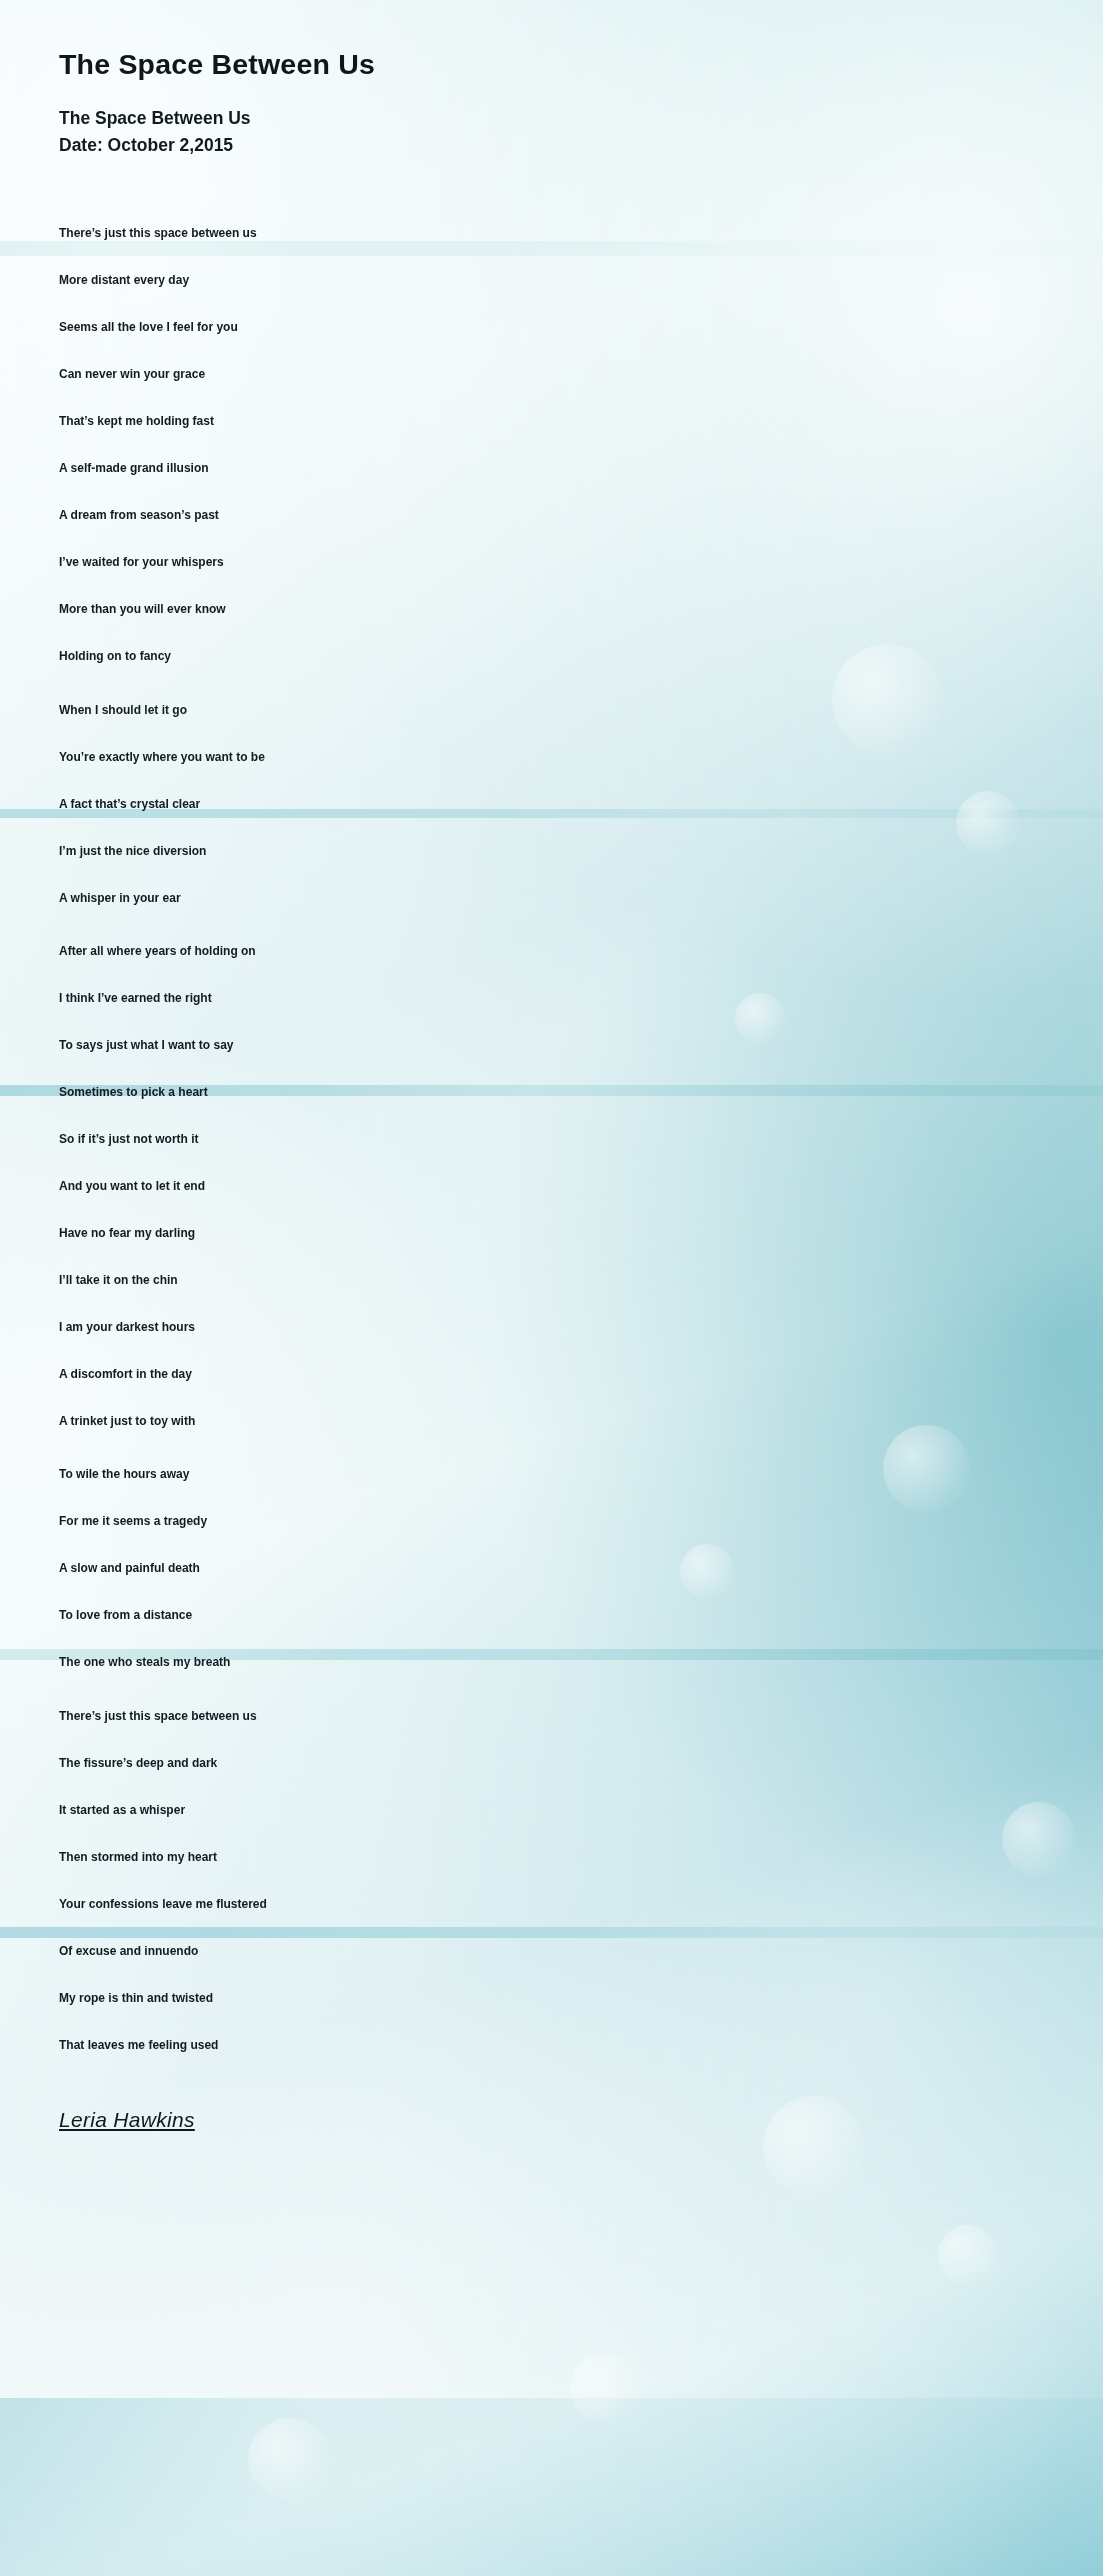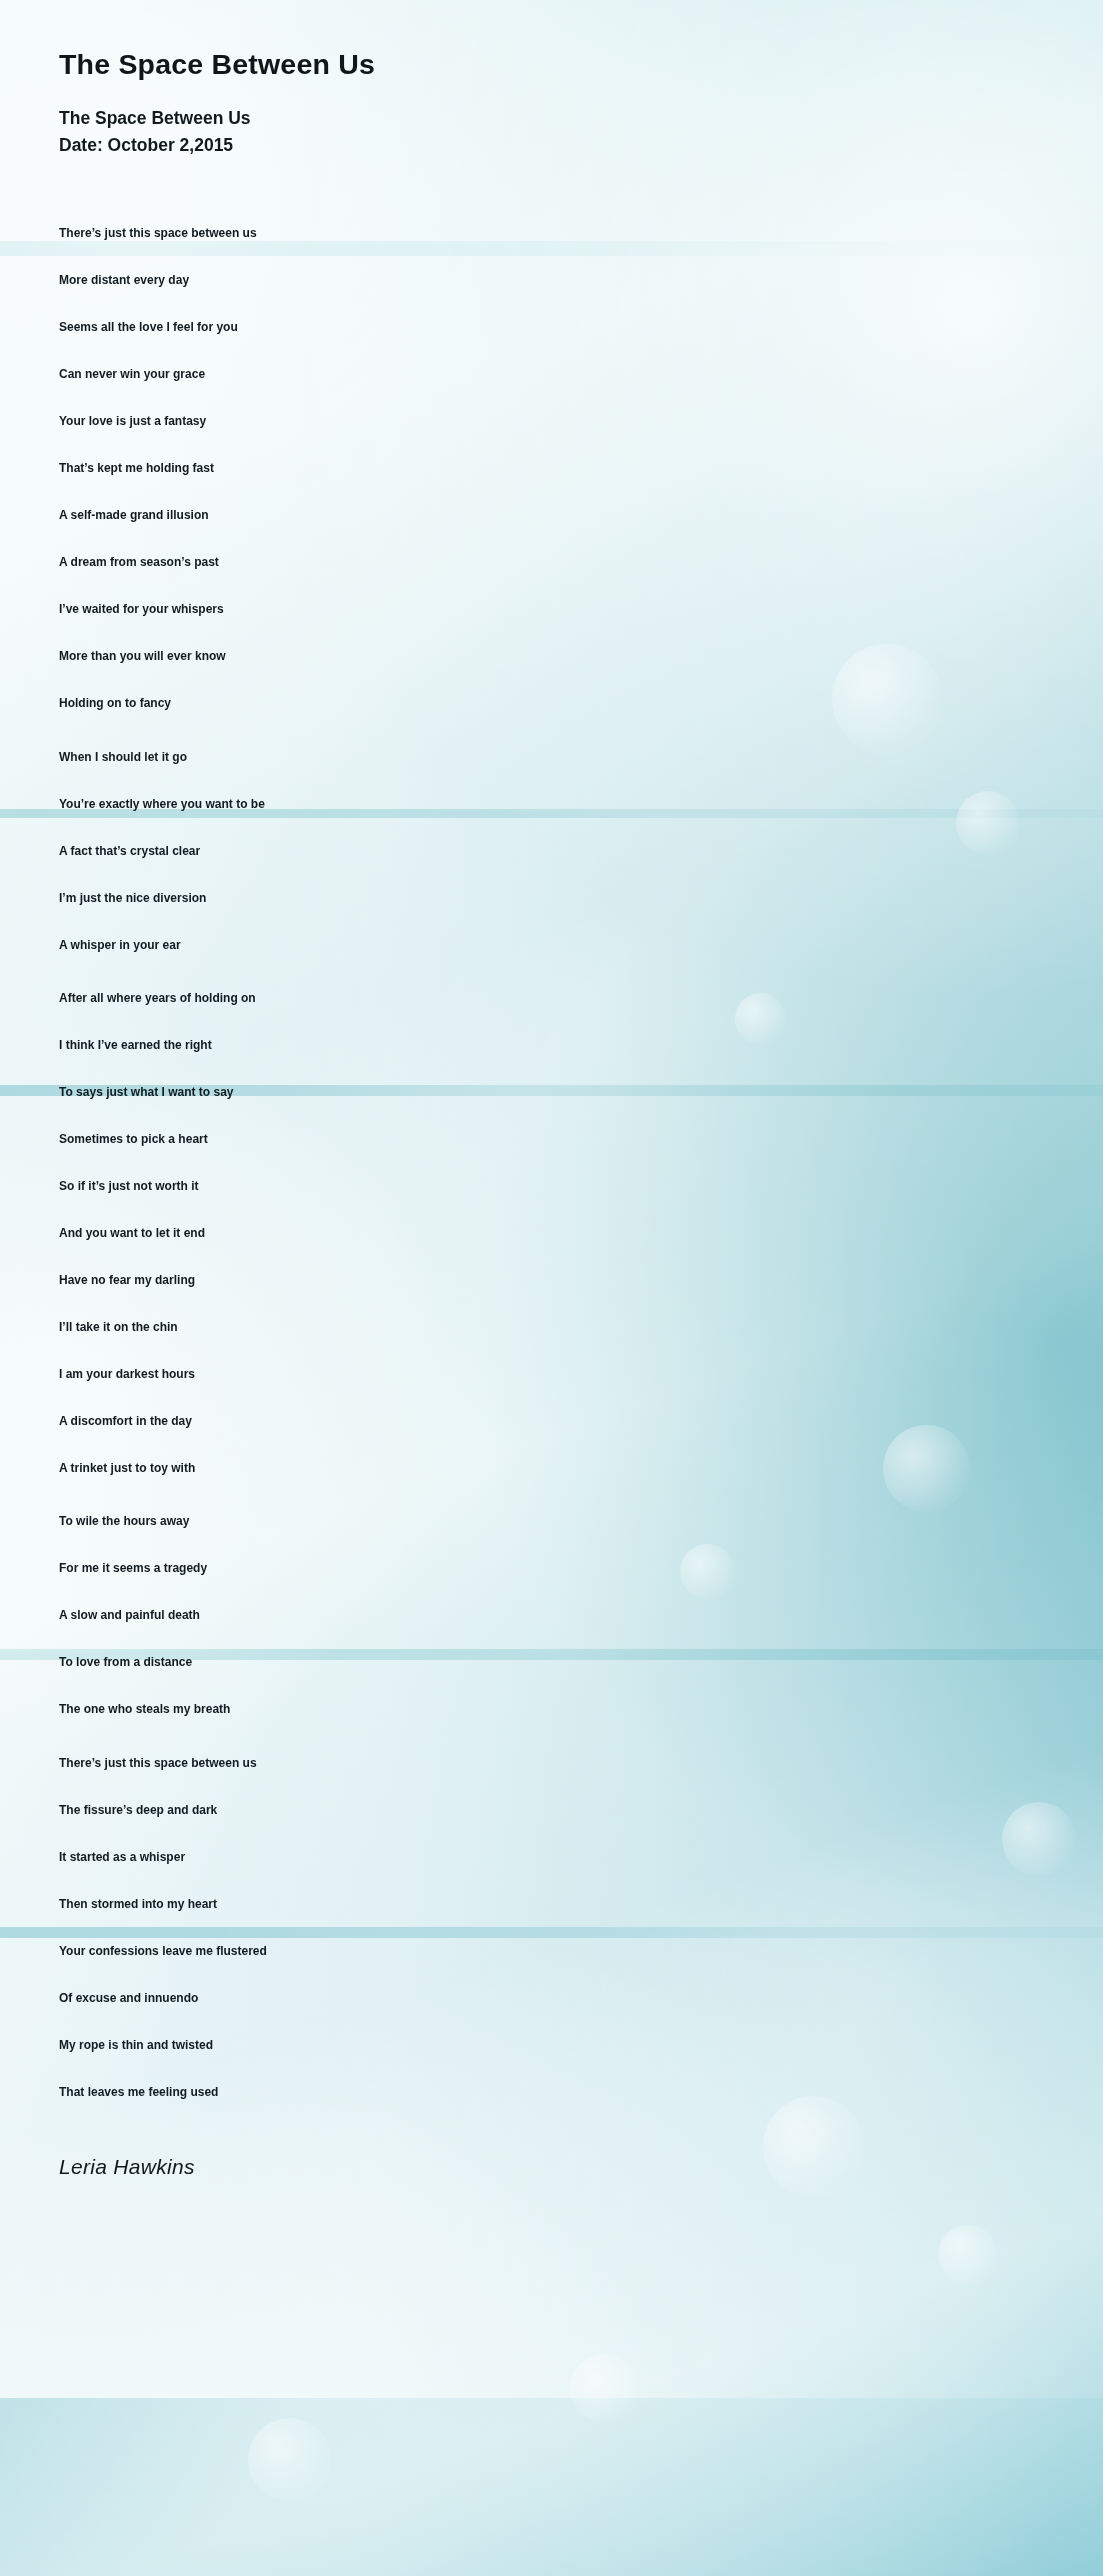--- a/index.html
+++ b/index.html
@@ -90,20 +90,21 @@
   .stanza.s2 { margin-top: 6.4px; }
   .stanza.s3 { margin-top: 6.4px; }
   .stanza.s4 { margin-top: 6.4px; }
 
   .author {
     margin-top: 39px;
     font-size: 21px;
     font-style: italic;
     color: #12191c;
     letter-spacing: 0.3px;
+    text-decoration: underline;
   }
 </style>
 </head>
 <body>
 
 <div class="poem-page">
 
   <div class="bokeh" style="left:832px;top:644px;width:110px;height:110px;"></div>
   <div class="bokeh" style="left:956px;top:791px;width:64px;height:64px;"></div>
   <div class="bokeh" style="left:735px;top:993px;width:51px;height:51px;"></div>
@@ -129,21 +130,20 @@
     <div class="meta">
       <div class="meta-line">The Space Between Us</div>
       <div class="meta-line">Date:  October 2,2015</div>
     </div>
 
     <div class="stanza s0">
       <div class="stanza-line">There’s just this space between us</div>
       <div class="stanza-line">More distant every day</div>
       <div class="stanza-line">Seems all the love I feel for you</div>
       <div class="stanza-line">Can never win your grace</div>
-      <div class="stanza-line">Your love is just a fantasy</div>
       <div class="stanza-line">That’s kept me holding fast</div>
       <div class="stanza-line">A self-made grand illusion</div>
       <div class="stanza-line">A dream from season’s past</div>
       <div class="stanza-line">I’ve waited for your whispers</div>
       <div class="stanza-line">More than you will ever know</div>
       <div class="stanza-line">Holding on to fancy</div>
     </div>
 
     <div class="stanza s1">
       <div class="stanza-line">When I should let it go</div>

